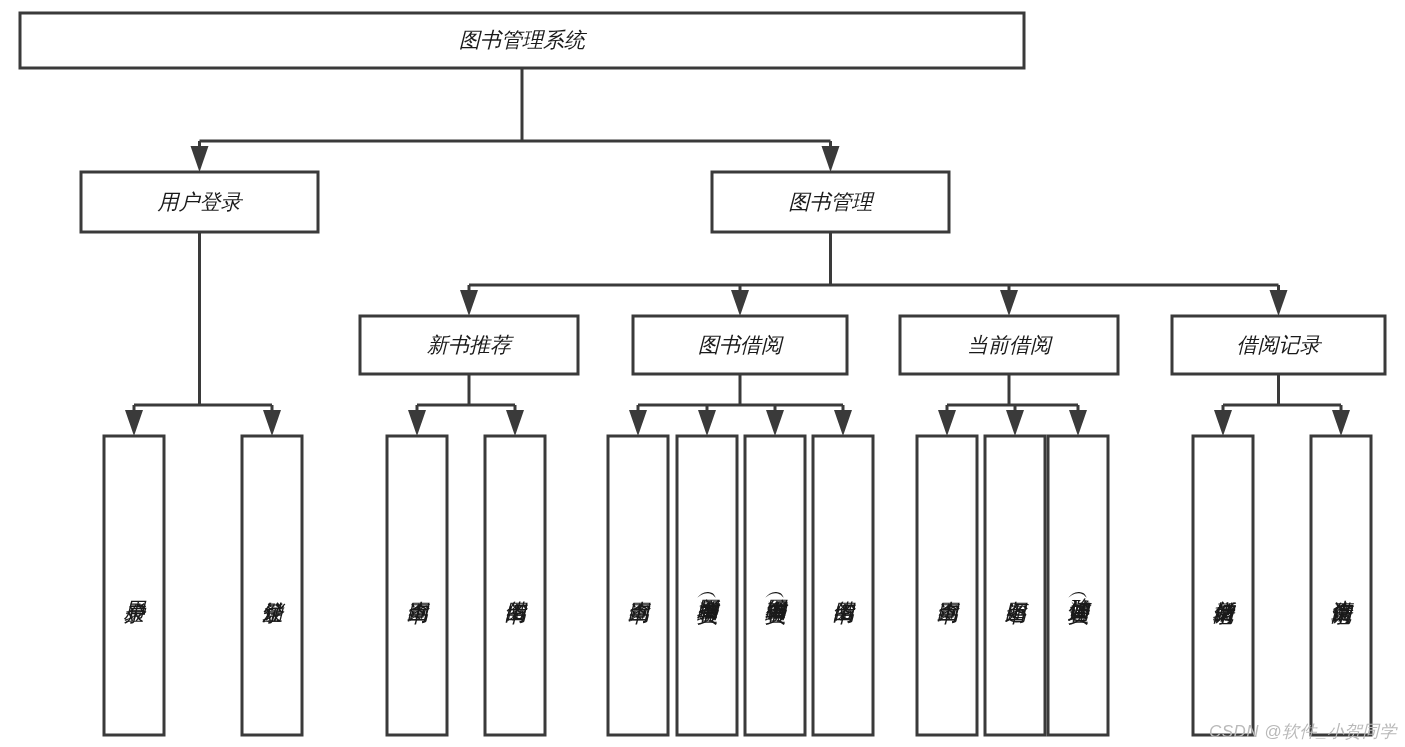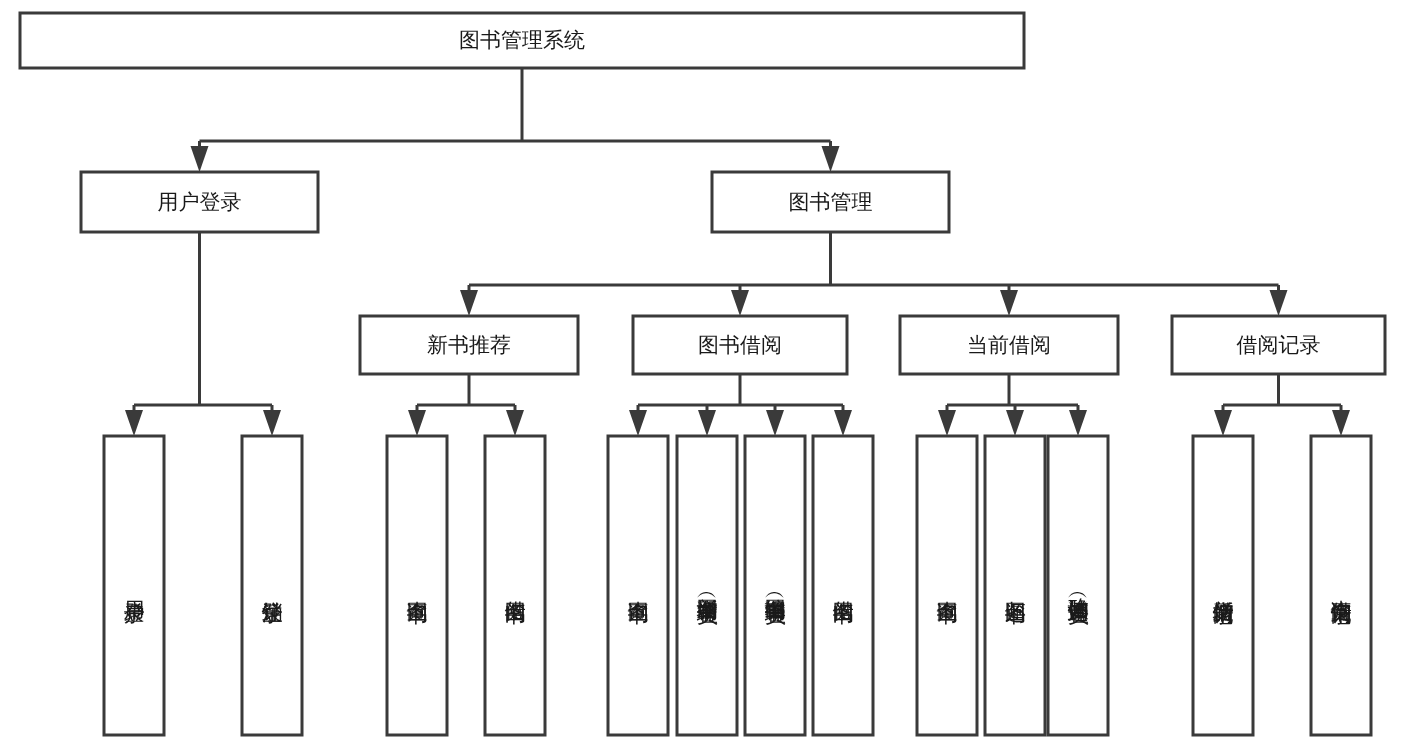--- a/index.html
+++ b/index.html
@@ -11,20 +11,21 @@
     width: 1405px;
     height: 747px;
     font-family: "Liberation Sans", sans-serif;
     overflow: hidden;
     position: relative;
   }
   #diagram-root {
     position: relative;
     width: 1405px;
     height: 747px;
+    font-style: italic;
   }
   svg.diagram-canvas {
     position: absolute;
     top: 0;
     left: 0;
     width: 1405px;
     height: 747px;
   }
   .node-box {
     fill: #ffffff;
@@ -174,13 +175,14 @@
       <div class="node-label-v" style="left: 608px; top: 436px; width: 60px; height: 299px;">查询图书</div>
       <div class="node-label-v" style="left: 677px; top: 436px; width: 60px; height: 299px;">新增图书（管理员）</div>
       <div class="node-label-v" style="left: 745px; top: 436px; width: 60px; height: 299px;">编辑图书（管理员）</div>
       <div class="node-label-v" style="left: 813px; top: 436px; width: 60px; height: 299px;">借阅图书</div>
       <div class="node-label-v" style="left: 917px; top: 436px; width: 60px; height: 299px;">查询图书</div>
       <div class="node-label-v" style="left: 985px; top: 436px; width: 60px; height: 299px;">归还图书</div>
       <div class="node-label-v" style="left: 1048px; top: 436px; width: 60px; height: 299px;">确认归还（管理员）</div>
       <div class="node-label-v" style="left: 1193px; top: 436px; width: 60px; height: 299px;">新增借阅记录</div>
       <div class="node-label-v" style="left: 1311px; top: 436px; width: 60px; height: 299px;">查询借阅记录</div>
     </div>
+  <div class="watermark">CSDN @软件_小贺同学</div>
 </div>
 
 </body></html>

